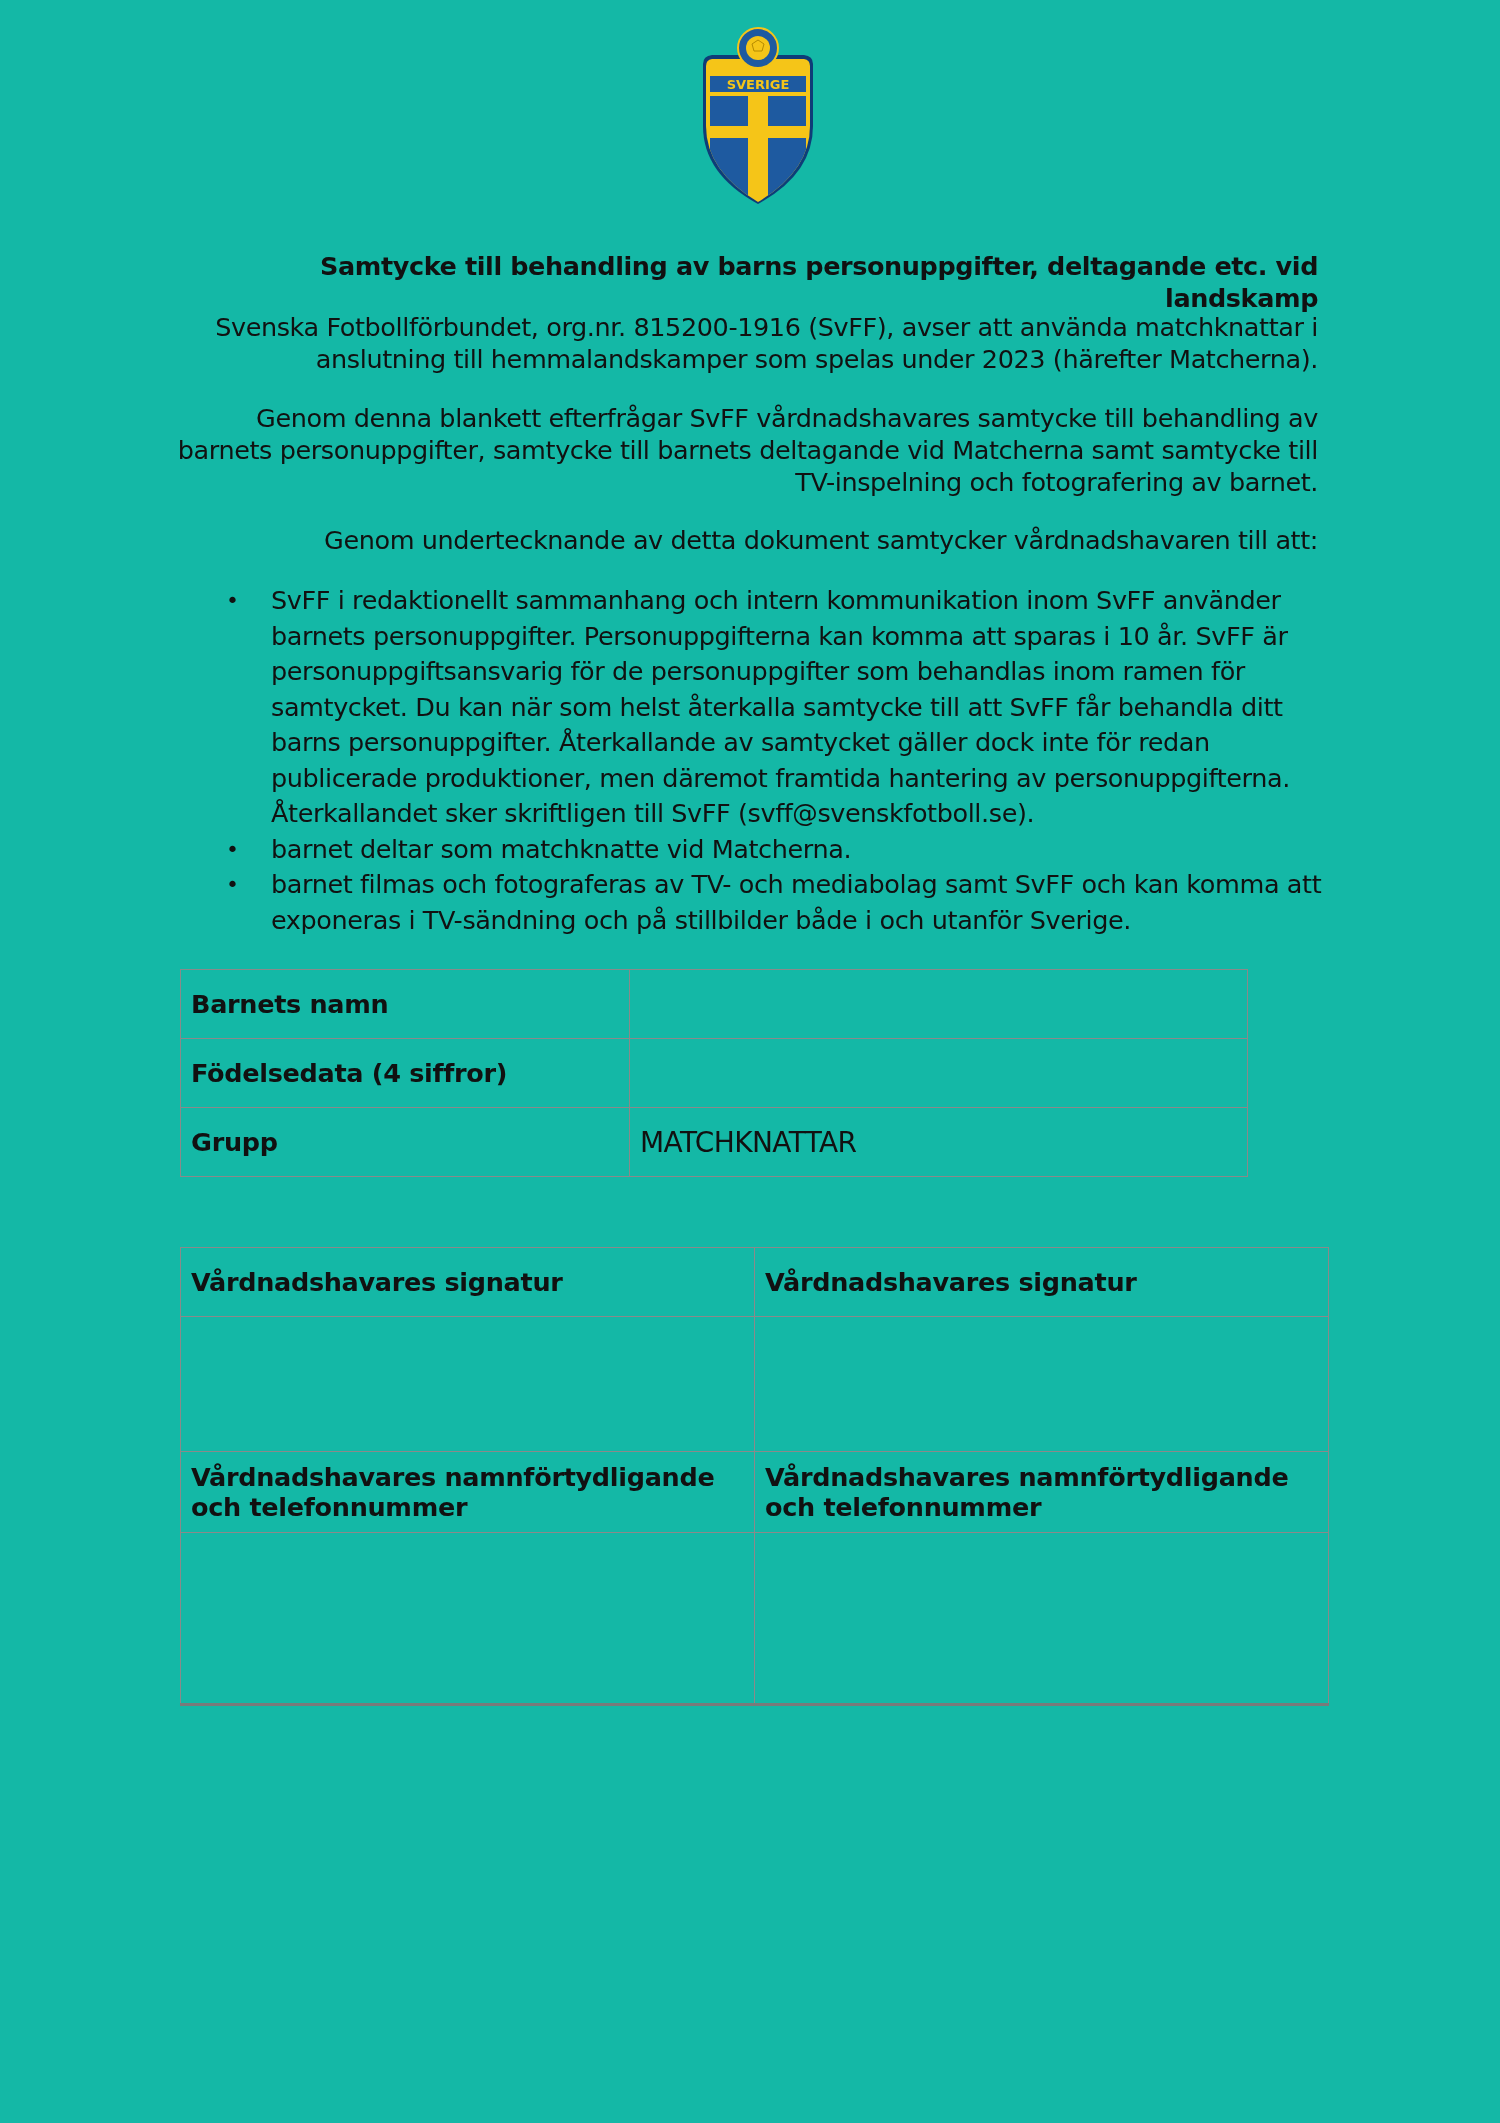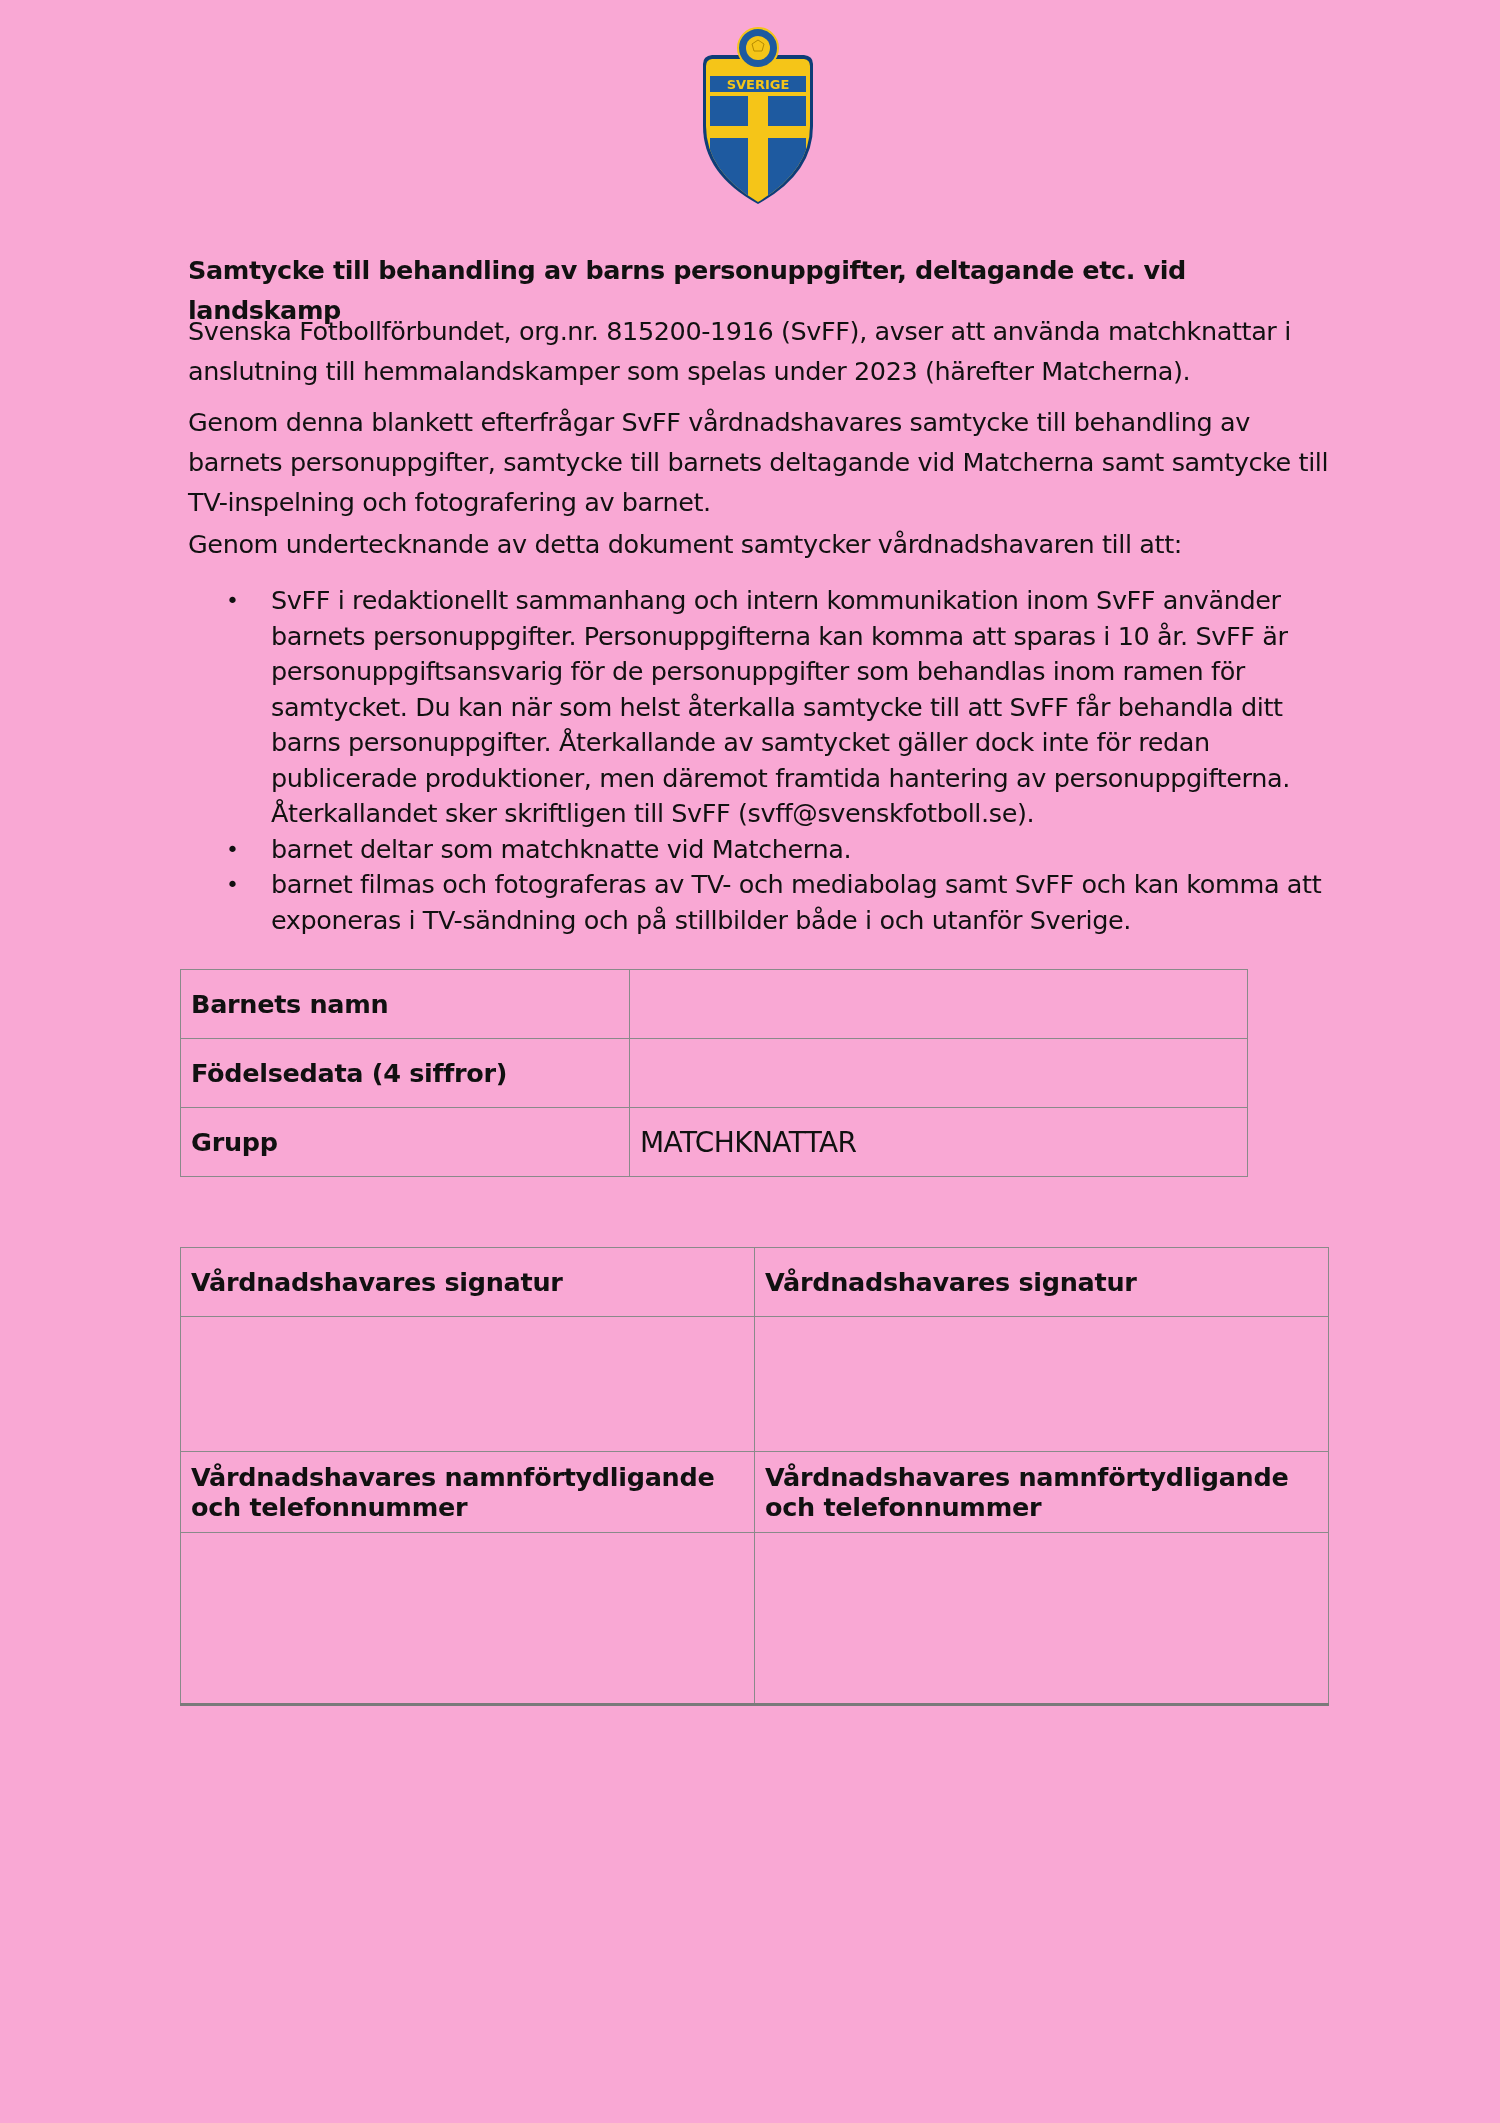--- a/index.html
+++ b/index.html
@@ -1,22 +1,22 @@
 <!DOCTYPE html>
 <html><head>
 <meta charset="utf-8">
 <style>
   html, body { margin: 0; padding: 0; background: #ffffff; }
   body { width: 1500px; height: 2123px; position: relative; overflow: hidden;
          font-family: "DejaVu Sans", sans-serif; color: #111111; }
-  .page { position: absolute; left: 0; top: 0; width: 1500px; height: 2123px; background: #f9a8d4; }
+  .page { position: absolute; left: 0; top: 0; width: 1500px; height: 2123px; background: #14b8a6; }
 
   .logo { position: absolute; left: 700px; top: 26px; width: 116px; height: 178px; }
 
-  .content { position: absolute; left: 188px; width: 1150px; font-size: 25.5px; line-height: 40px; letter-spacing: -0.4px; }
+  .content { position: absolute; left: 168px; width: 1150px; font-size: 25.5px; line-height: 32px; letter-spacing: -0.4px; text-align: right; }
   .title { top: 250px; font-weight: bold; }
   .p1 { top: 311px; }
   .p2 { top: 402px; }
   .p3 { top: 524px; }
 
   ul.bullets { position: absolute; left: 180px; top: 583px; width: 1150px; margin: 0; padding: 0; list-style: none;
                font-size: 25.5px; line-height: 35.5px; letter-spacing: -0.4px; }
   ul.bullets li { position: relative; padding-left: 91px; }
   ul.bullets li .bullet { position: absolute; left: 46px; top: 0; font-size: 22px; }
 

